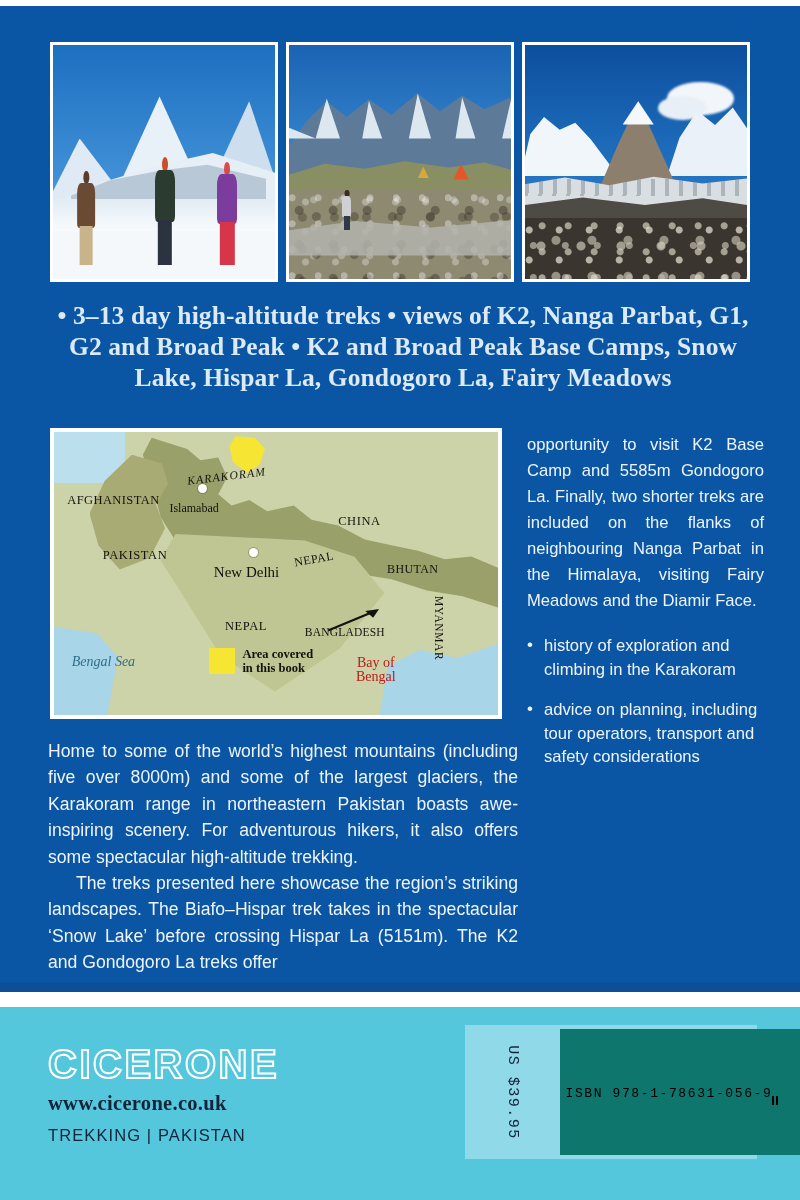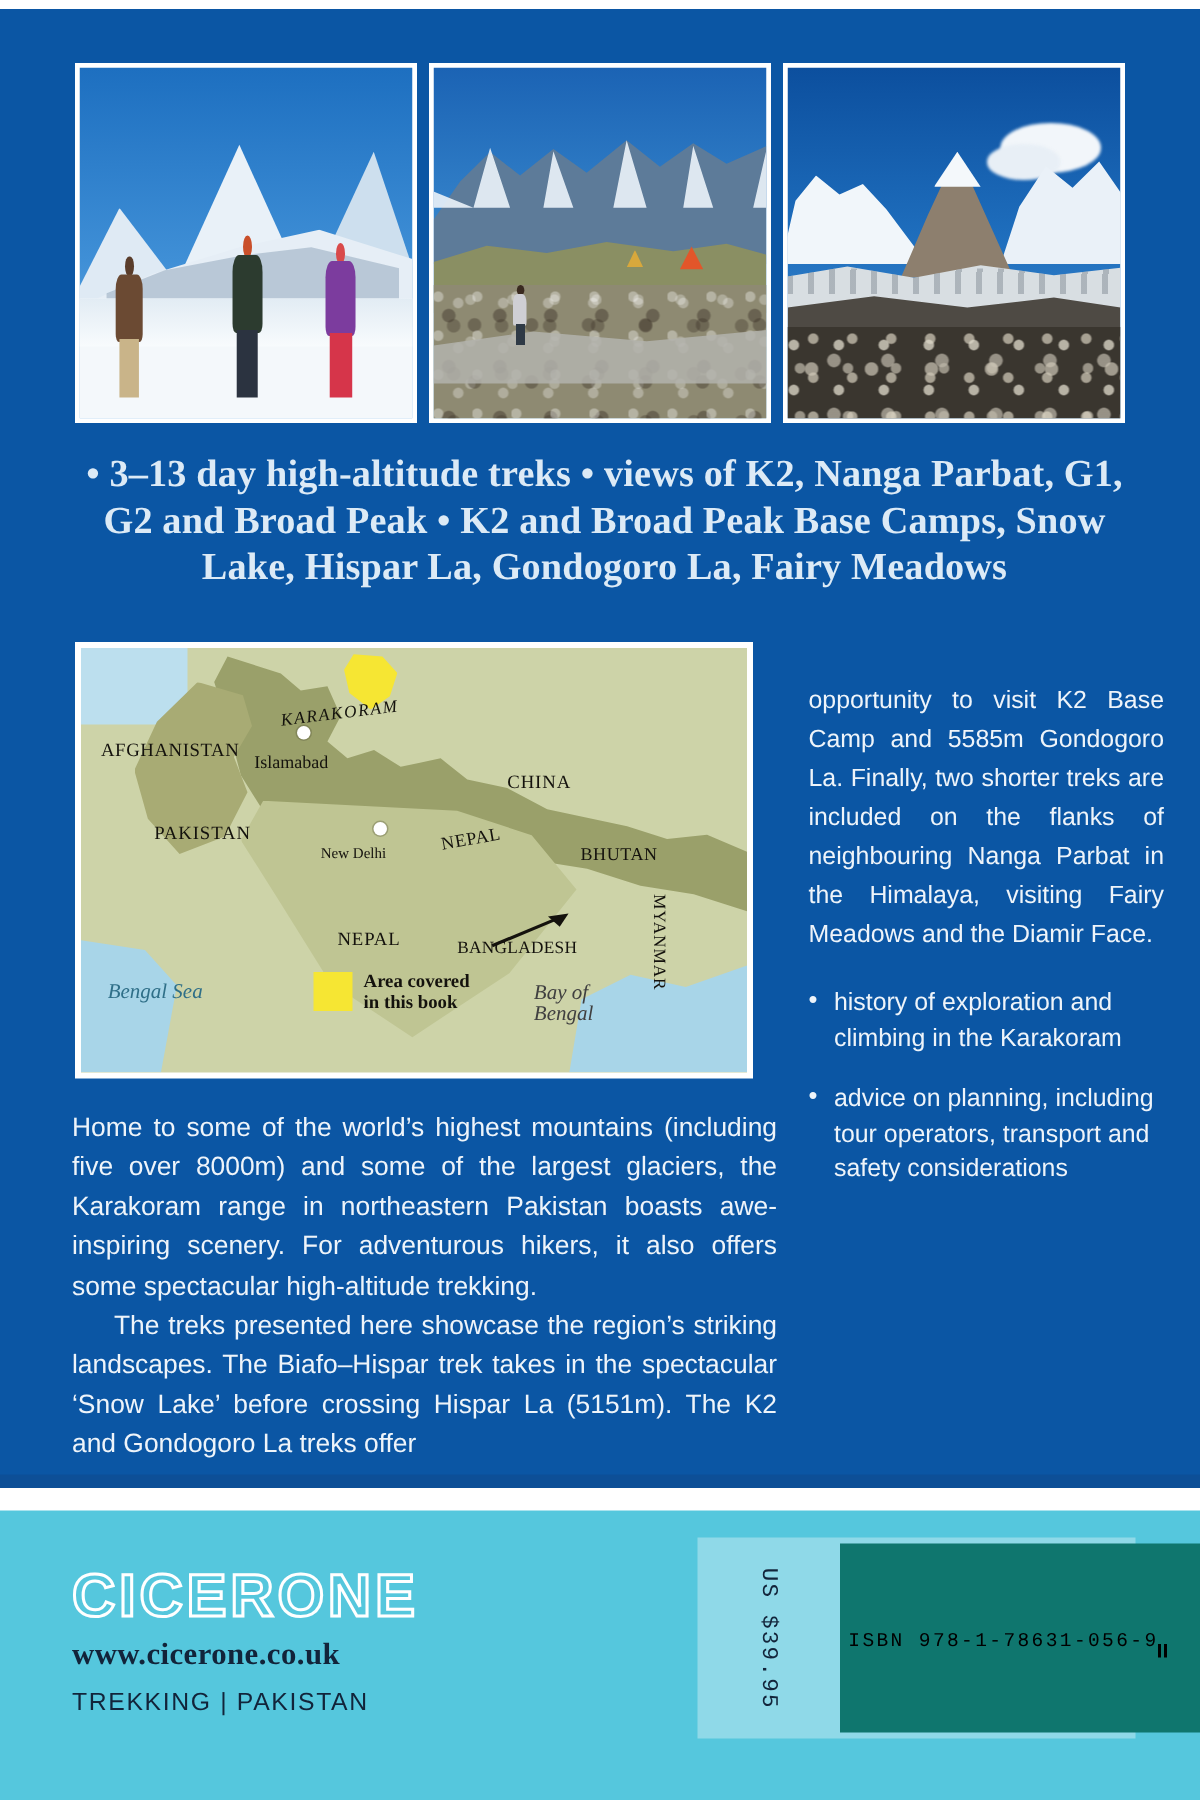--- a/index.html
+++ b/index.html
@@ -252,46 +252,45 @@
     position:absolute;
     font-family:"Liberation Serif", serif;
     color:#14120d;
     white-space:nowrap;
   }
   .m-karakoram{ left:30%; top:13.5%; font-style:italic; font-size:11.5px; letter-spacing:1.2px; transform:rotate(-7deg); }
   .m-afghanistan{ left:3%; top:21.5%; font-size:12.5px; letter-spacing:.4px; }
   .m-islamabad{ left:26%; top:24.5%; font-size:12px; }
   .m-china{ left:64%; top:29%; font-size:12.5px; letter-spacing:.6px; }
   .m-pakistan{ left:11%; top:41%; font-size:12.5px; letter-spacing:.6px; }
-  .m-newdelhi{ left:36%; top:46.5%; font-size:10px; }
+  .m-newdelhi{ left:36%; top:46.5%; font-size:15px; }
   .m-nepal{ left:54%; top:42.5%; font-size:12px; letter-spacing:.5px; transform:rotate(-10deg); }
   .m-bhutan{ left:75%; top:46%; font-size:12px; letter-spacing:.4px; }
   .m-india{ left:38.5%; top:66%; font-size:12.5px; letter-spacing:.6px; }
   .m-bangladesh{ left:56.5%; top:68.5%; font-size:11.5px; letter-spacing:.2px; }
   .m-myanmar{ left:88%; top:58%; font-size:11.5px; letter-spacing:.6px; transform:rotate(90deg); transform-origin:left top; }
   .m-arabian{ left:4%; top:78.5%; font-size:14px; font-style:italic; color:#2f6f88; }
-  .m-bengal{ left:68%; top:79%; font-size:14px; font-style:italic; color:#404040; line-height:1.02; }
+  .m-bengal{ left:68%; top:79%; font-size:14px; color:#b91c1c; line-height:1.02;text-align:center; }
   .m-bengal span{ display:block; }
   .m-arrow{
     position:absolute; left:60%; top:62%; width:16%; height:9%;
   }
   .m-arrow svg{ width:100%; height:100%; display:block; overflow:visible; }
 
   .m-legend{ position:absolute; left:35%; top:76%; display:flex; align-items:flex-start; gap:7px; }
   .m-legend-sw{ width:26px; height:26px; background:#f6e633; flex:0 0 auto; margin-top:1px; }
   .m-legend-txt{
     font-family:"Liberation Serif", serif; font-size:12.5px; color:#14120d; line-height:1.12; white-space:nowrap;font-weight:bold;
   }
   .m-legend-txt span{ display:block; }
 
   
   .right-col{
-    position:absolute; left:527px; top:454px; width:237px;
+    position:absolute; left:527px; top:432px; width:237px;
     color:#eef4fa;
-    margin-left:12px;
   }
   .right-para{
     font-family:"Liberation Sans", sans-serif;
     font-size:16.6px;
     line-height:26px;
     text-align:justify;
     text-justify:inter-word;
   }
   .right-bullets{ margin-top:20px; list-style:none; }
   .right-bullets li{

